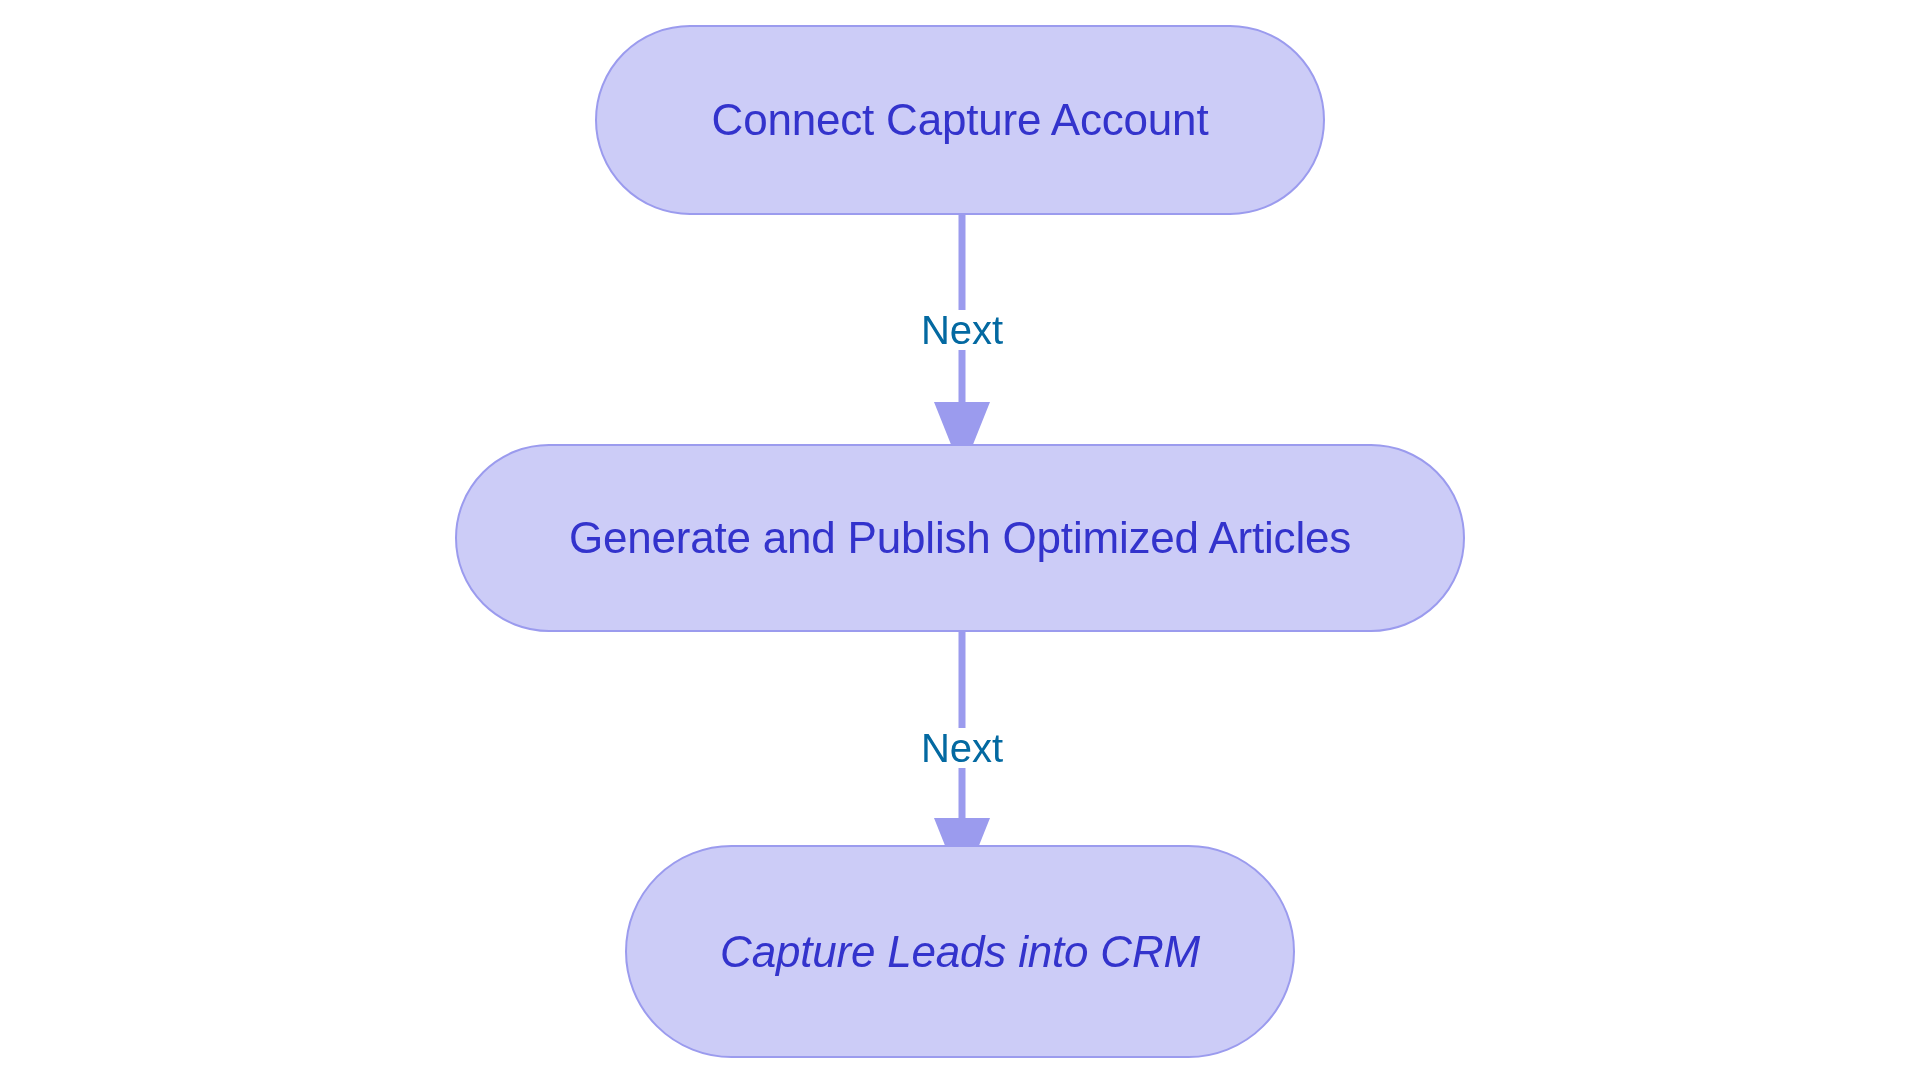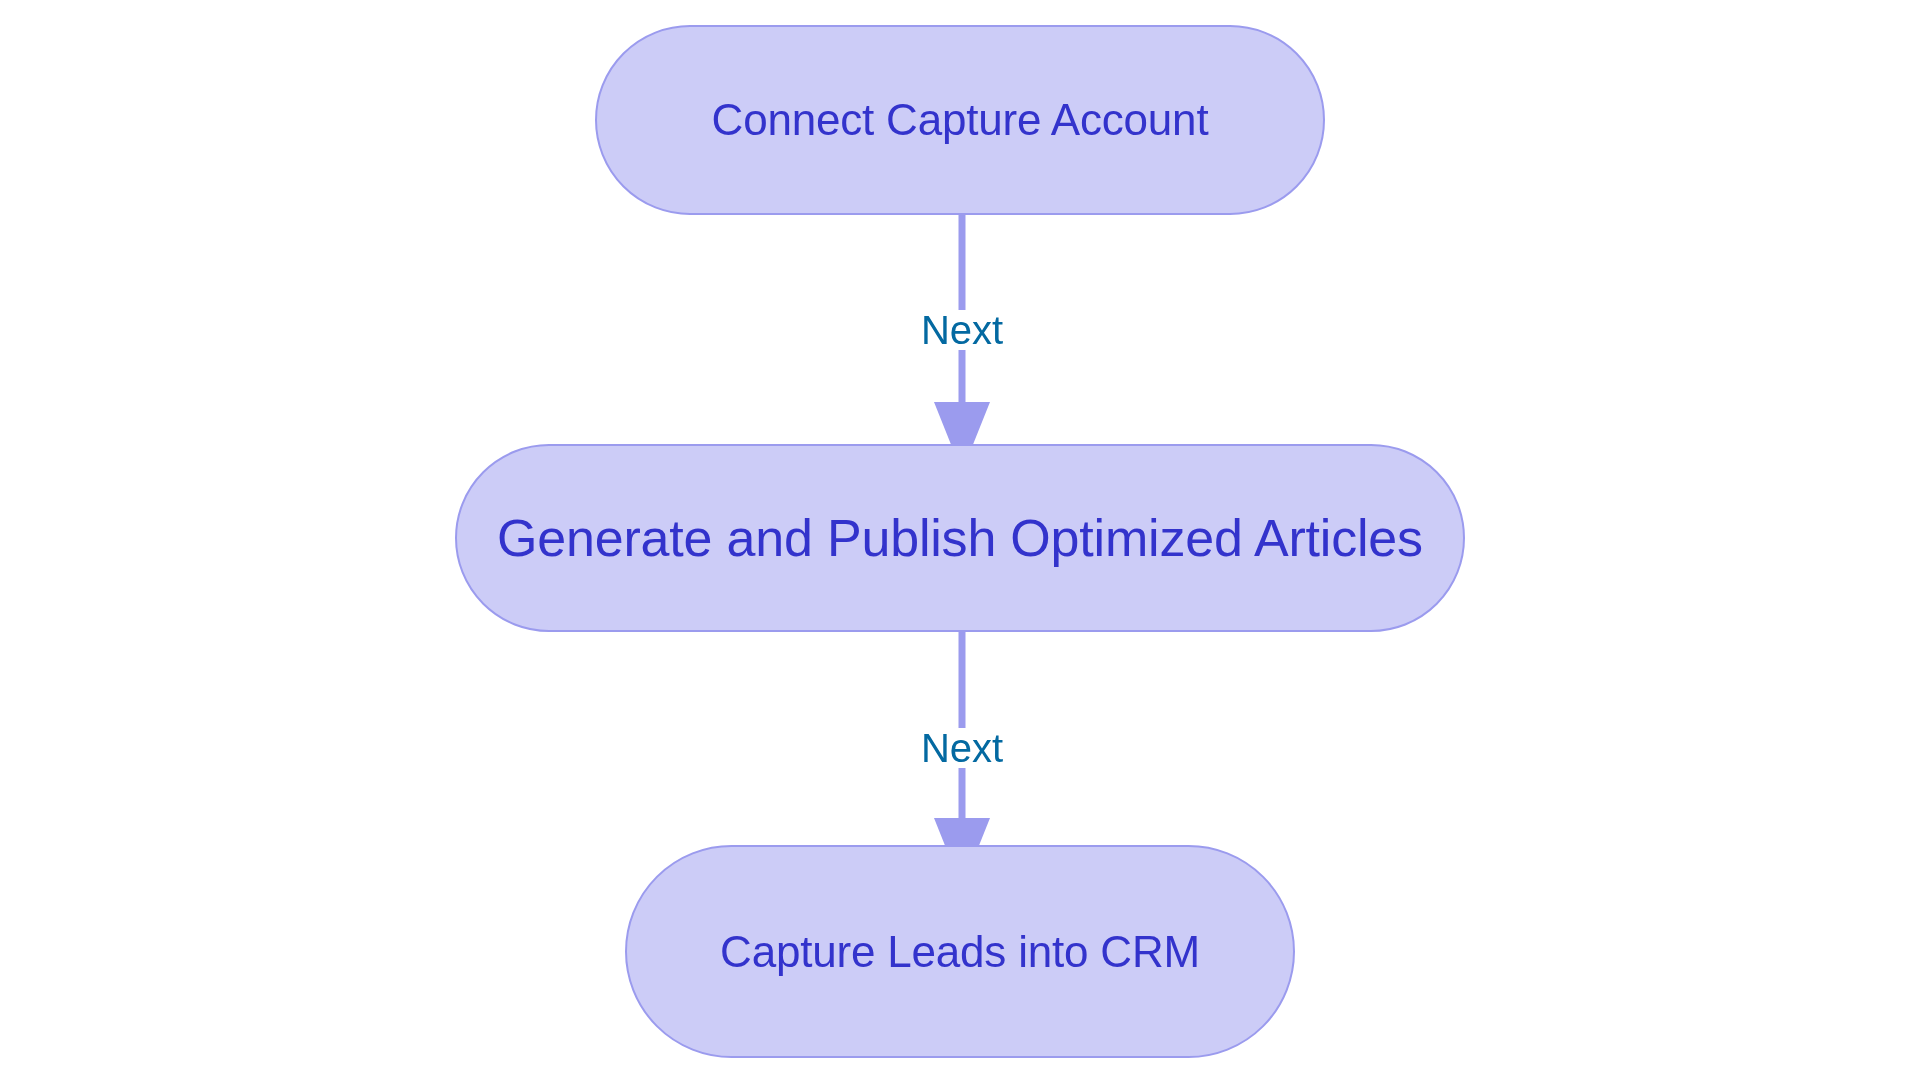--- a/index.html
+++ b/index.html
@@ -45,27 +45,28 @@
     height: 190px;
   }
   #node-connect-hubspot-account .node-label { font-size: 44px; }
 
   #node-generate-publish-articles {
     left: 455px;
     top: 444px;
     width: 1010px;
     height: 188px;
   }
-  #node-generate-publish-articles .node-label { font-size: 52px; }
+  #node-generate-publish-articles .node-label { font-size: 44px; }
 
   #node-capture-leads-crm {
     left: 625px;
     top: 845px;
     width: 670px;
     height: 213px;
+    font-style: italic;
   }
   #node-capture-leads-crm .node-label { font-size: 44px; }
 
   
   .flow-edge {
     position: absolute;
     left: 0;
     top: 0;
     width: 1920px;
     height: 1083px;

